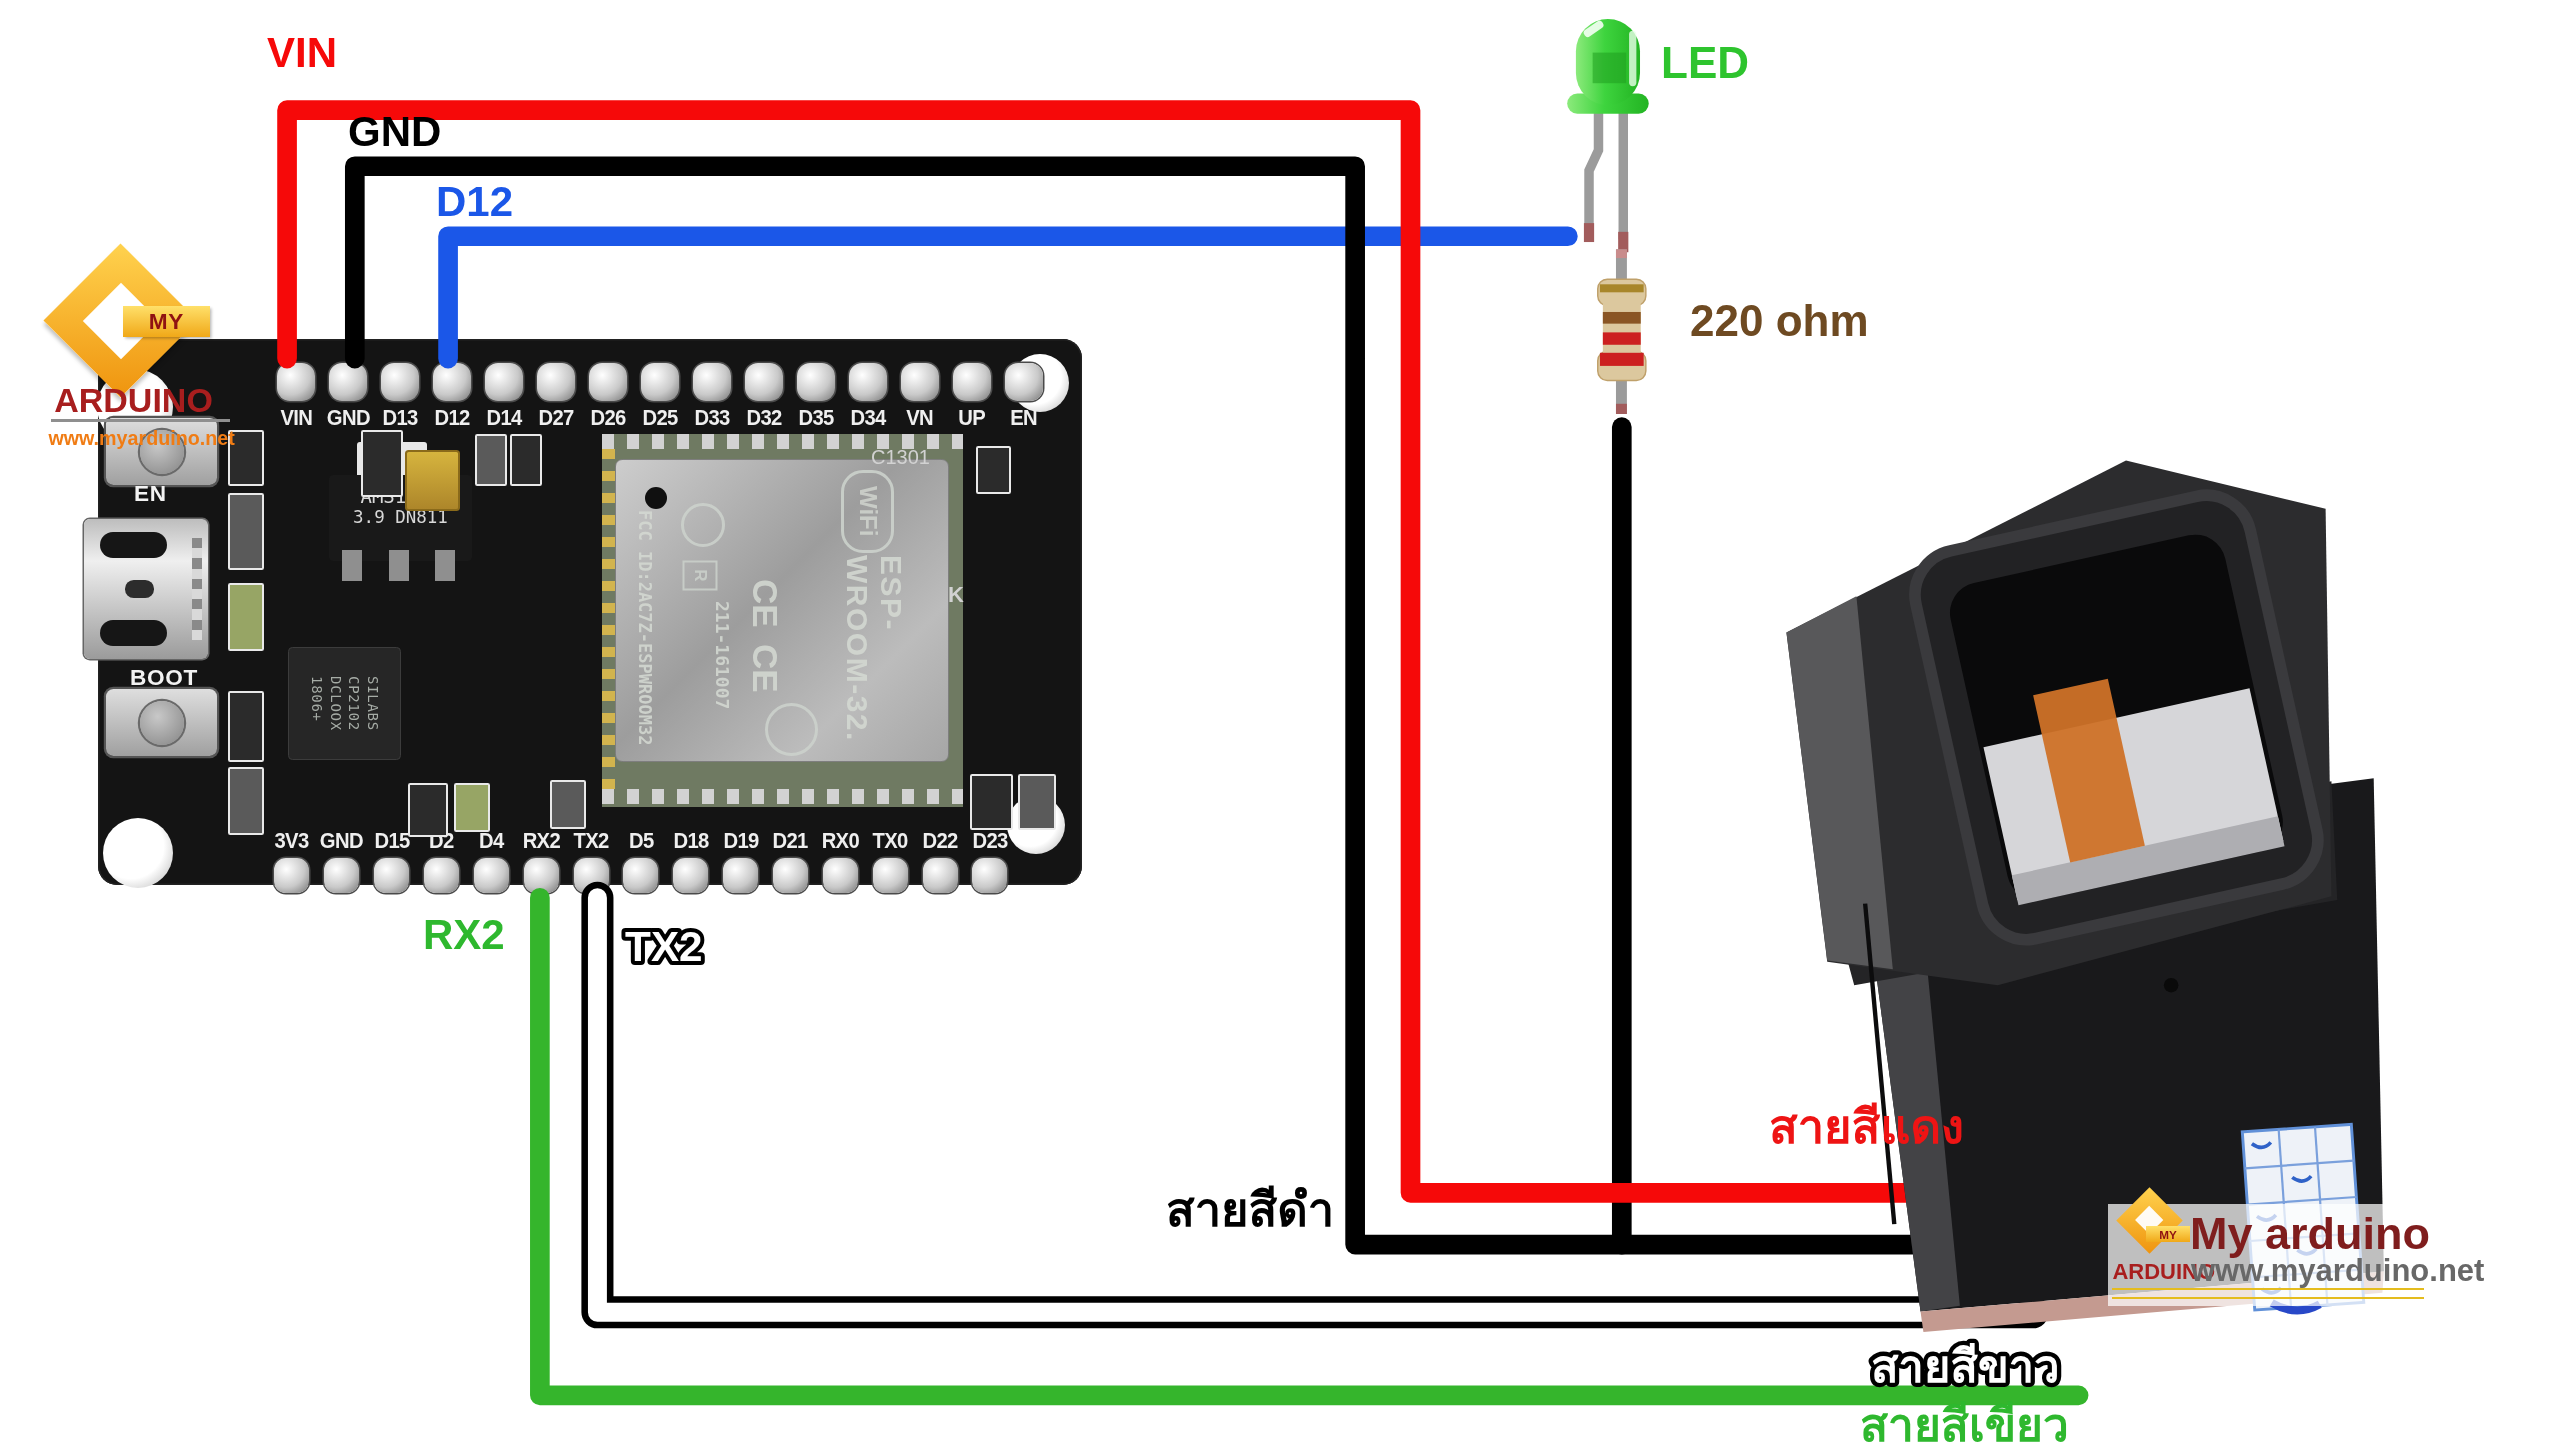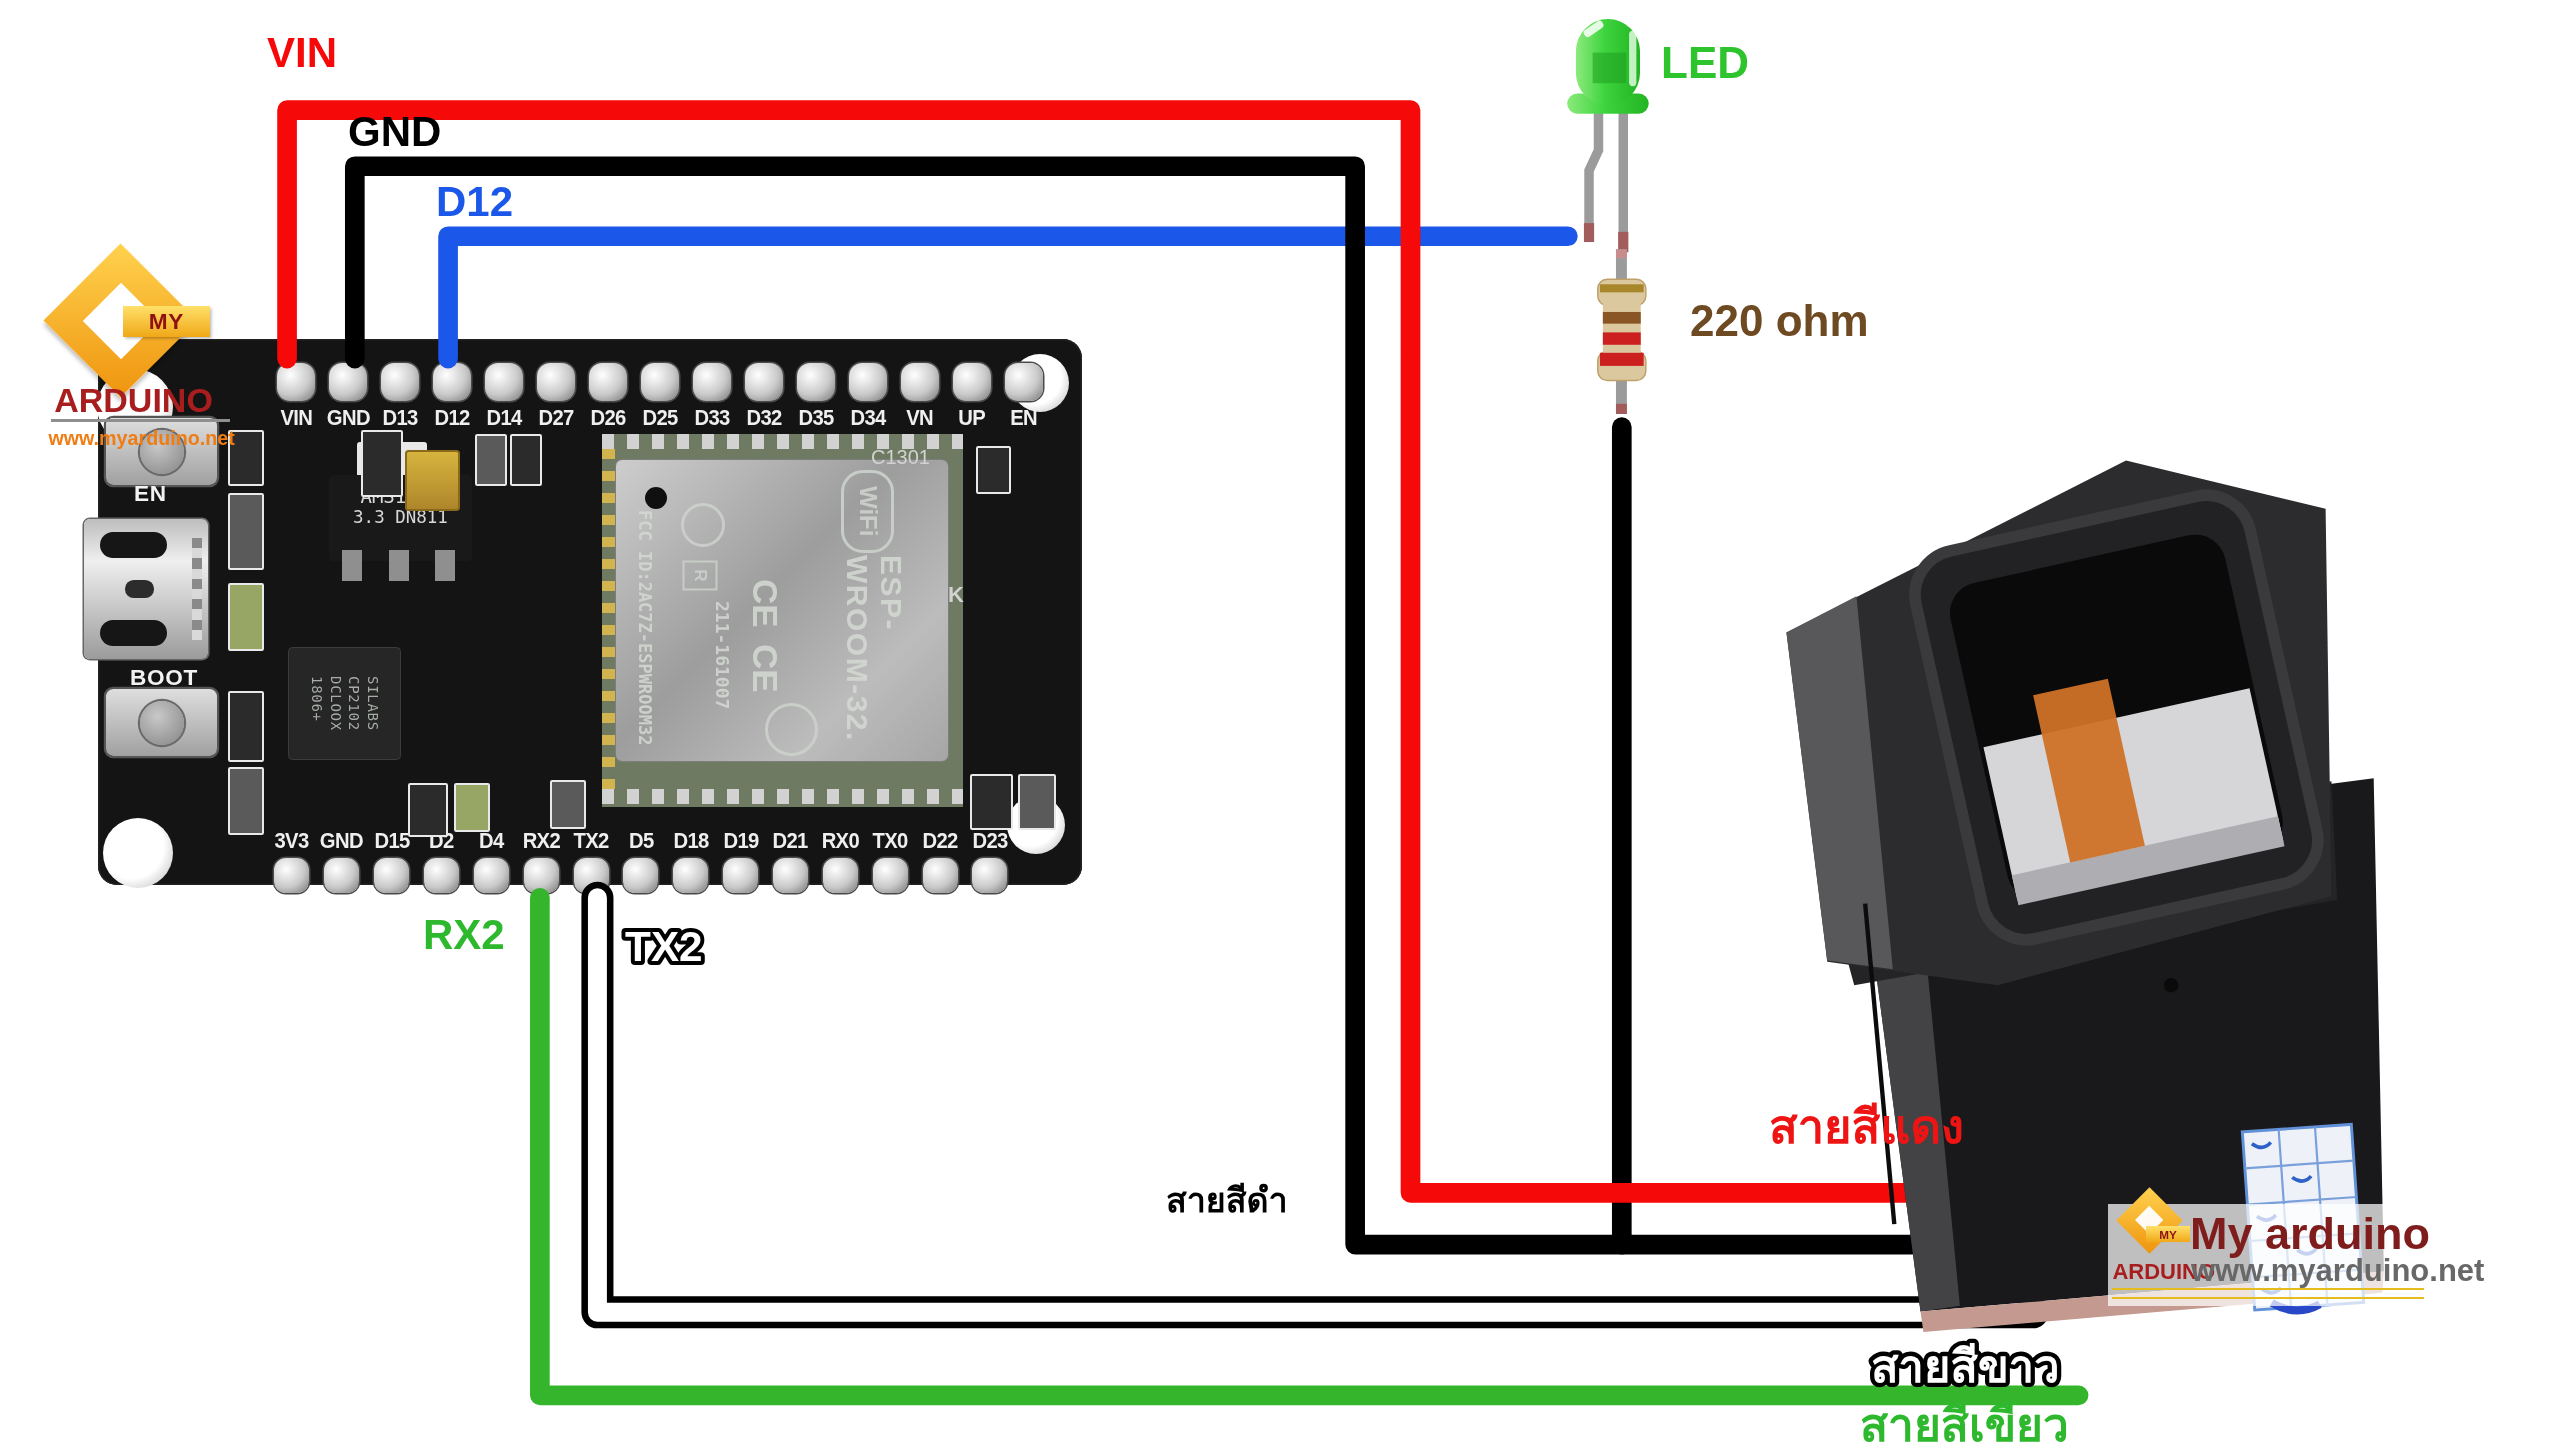--- a/index.html
+++ b/index.html
@@ -244,21 +244,21 @@
     <div class="usb">
       <div class="slot" style="left:16px;top:13px;"></div>
       <div class="slot" style="left:16px;top:101px;"></div>
       <div class="oval"></div>
       <div class="upins"></div>
     </div>
 
     <div class="reg-tab" style="left:259px;top:103px;width:70px;height:38px;"></div>
     <div class="reg-body" style="left:231px;top:136px;width:143px;height:76px;padding-top:10.2px;">
       <div style="font-size:19px;">AMS1117</div>
-      <div style="font-size:17.5px;">3.3  DN811</div>
+      <div style="font-size:17.5px;">3.9  DN811</div>
     </div>
     <div class="reg-leg" style="left:244px;top:211px;"></div>
     <div class="reg-leg" style="left:291px;top:211px;"></div>
     <div class="reg-leg" style="left:337px;top:211px;"></div>
 
     <div class="ycap" style="left:307px;top:111px;width:51px;height:57px;"></div>
 
     <div class="cp" style="left:190px;top:308px;width:111px;height:111px;">
       <div class="cp-text">
         <span>SILABS</span><br>
@@ -382,21 +382,21 @@
     <text class="outlined" x="2568" y="1897" font-size="62" stroke-width="12">สายสีขาว</text>
   </svg>
 
   <div class="lbl lbl-vin" style="left:267px;top:32px;font-size:42px;">VIN</div>
   <div class="lbl lbl-gnd" style="left:348px;top:111px;font-size:42px;">GND</div>
   <div class="lbl lbl-d12" style="left:436px;top:181px;font-size:42px;">D12</div>
   <div class="lbl lbl-rx2" style="left:423px;top:914px;font-size:42px;">RX2</div>
   <div class="lbl lbl-led" style="left:1661px;top:41px;font-size:44px;">LED</div>
   <div class="lbl lbl-ohm" style="left:1654px;top:299px;font-size:44px;">220 ohm</div>
   <div class="lbl lbl-th-red" style="left:1769px;top:1103px;font-size:47px;">สายสีแดง</div>
-  <div class="lbl lbl-th-black" style="left:1166px;top:1186px;font-size:34px;font-family:Liberation Mono, monospace;">สายสีดำ</div>
+  <div class="lbl lbl-th-black" style="left:1166px;top:1186px;font-size:47px;">สายสีดำ</div>
   <div class="lbl lbl-th-green" style="left:1860px;top:1402px;font-size:46px;">สายสีเขียว</div>
 
   <div class="corner-logo">
     <div class="dia-out"></div>
     <div class="dia-in"></div>
     <div class="my-banner">MY</div>
     <div class="logo-arduino">ARDUINO</div>
     <div class="logo-rule"></div>
     <div class="logo-url">www.myarduino.net</div>
   </div>

